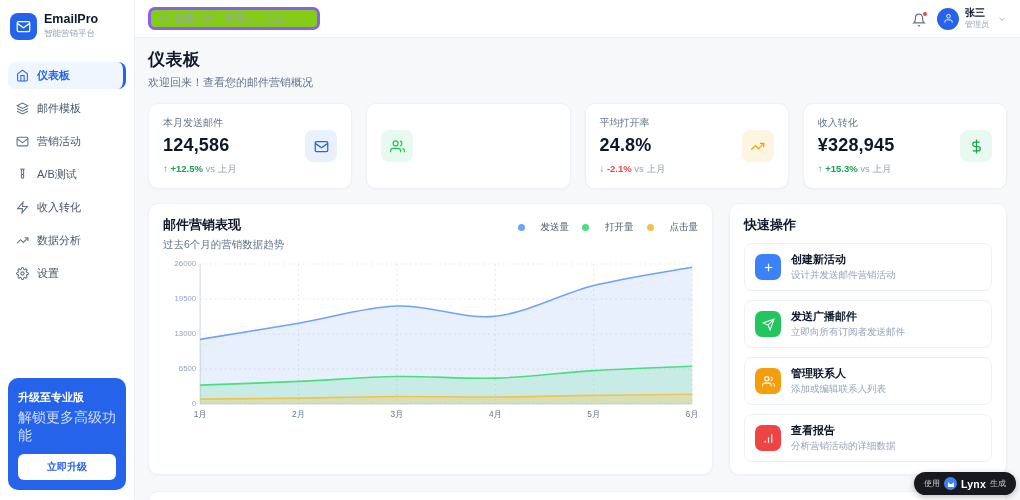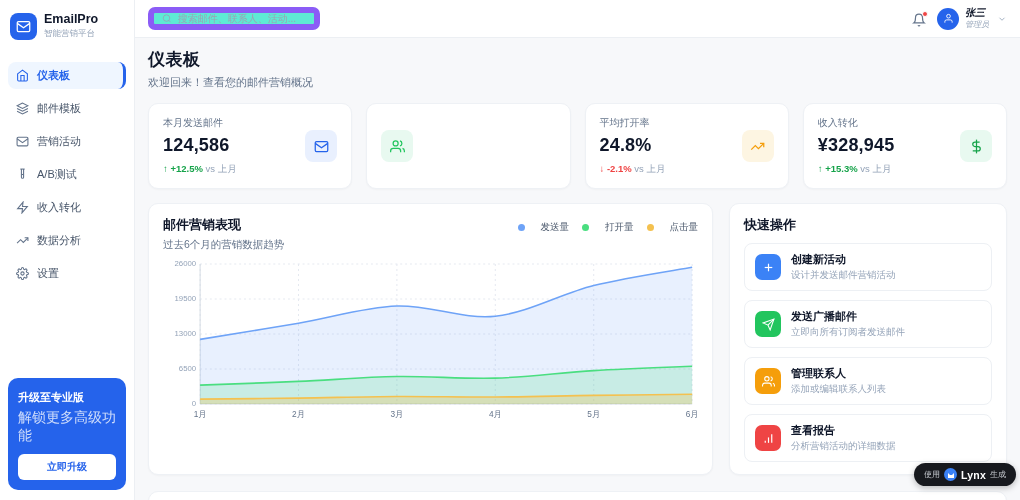--- a/index.html
+++ b/index.html
@@ -25,27 +25,27 @@
   .nav-item.active { background: #eff6ff; color: #2563eb; font-weight: bold; border-right: 3px solid #2563eb; }
   .nav-item.active svg { color: #2563eb; }
   .upgrade { position: absolute; left: 8px; right: 8px; bottom: 10px; background: #2563eb; border-radius: 10px; padding: 12px 10px 10px; color: #fff; }
   .upgrade-title { font-size: 11px; font-weight: bold; }
   .upgrade-sub { font-size: 14px; color: rgba(255,255,255,.78); margin: 4px 0 9px; }
   .upgrade-btn { width: 100%; background: #fff; color: #2563eb; font-size: 10px; font-weight: bold; border: none; border-radius: 6px; padding: 6px 0; cursor: pointer; }
 
   
   .main { flex: 1; display: flex; flex-direction: column; min-width: 0; }
   .topbar { height: 38px; background: #fff; border-bottom: 1px solid #eceff3; display: flex; align-items: center; justify-content: space-between; padding: 0 13px; flex: none; }
-  .search-box { display: flex; align-items: center; gap: 6px; width: 172px; height: 23px; border: 6px solid #8b5cf6; border-radius: 7px; padding: 0 8px; color: #94a3b8; background: #5eead4; }
+  .search-box { display: flex; align-items: center; gap: 6px; width: 172px; height: 23px; border: 3px solid #8b5cf6; border-radius: 7px; padding: 0 8px; color: #94a3b8; background: #84cc16; }
   .search-box input { border: none; outline: none; font-size: 10px; width: 100%; color: #334155; background: transparent; font-family: inherit; }
   .search-box input::placeholder { color: #9aa5b4; }
   .top-right { display: flex; align-items: center; gap: 11px; }
   .bell-wrap { position: relative; color: #64748b; cursor: pointer; padding-top: 2px; }
   .bell-dot { position: absolute; top: 0; right: -2px; width: 6px; height: 6px; background: #ef4444; border-radius: 50%; border: 1px solid #fff; }
-  .user-menu { display: flex; align-items: center; gap: 6px; cursor: pointer; font-style: italic; }
+  .user-menu { display: flex; align-items: center; gap: 6px; cursor: pointer; }
   .avatar { width: 22px; height: 22px; border-radius: 50%; background: #2563eb; color: #fff; display: flex; align-items: center; justify-content: center; flex: none; }
   .user-name { font-size: 10px; font-weight: bold; line-height: 1.15; }
   .user-role { font-size: 8px; color: #94a3b8; }
   .chev { color: #94a3b8; margin-left: 2px; }
 
   
   .content { flex: 1; padding: 10px 13px 0; overflow: hidden; }
   .page-title { font-size: 17px; font-weight: bold; letter-spacing: .5px; }
   .page-sub { font-size: 11px; color: #64748b; margin-top: 4px; }
 
@@ -75,21 +75,21 @@
   .xtick { font-size: 8.5px; fill: #64748b; text-anchor: middle; font-family: "Liberation Sans", sans-serif; }
 
   .quick-card { width: 278px; flex: none; }
   .qa-item { display: flex; align-items: center; gap: 10px; border: 1px solid #edf0f4; border-radius: 8px; padding: 8px 10px; margin-top: 9px; cursor: pointer; background: #fff; }
   .qa-icon { width: 26px; height: 26px; border-radius: 7px; color: #fff; display: flex; align-items: center; justify-content: center; flex: none; }
   .qa-title { font-size: 11px; font-weight: bold; }
   .qa-sub { font-size: 9.5px; color: #94a3b8; margin-top: 2px; }
 
   .recent-card { margin-top: 16px; }
 
-  .lynx-badge { position: absolute; right: 4px; bottom: 14px; background: #17191e; border-radius: 999px; display: flex; align-items: center; gap: 4px; padding: 5px 10px; color: #fff; z-index: 50; cursor: pointer; box-shadow: 0 2px 6px rgba(0,0,0,.25); }
+  .lynx-badge { position: absolute; right: 4px; bottom: 5px; background: #17191e; border-radius: 999px; display: flex; align-items: center; gap: 4px; padding: 5px 10px; color: #fff; z-index: 50; cursor: pointer; box-shadow: 0 2px 6px rgba(0,0,0,.25); }
   .lynx-prefix, .lynx-suffix { font-size: 8px; color: #c7cbd1; }
   .lynx-logo { width: 13px; height: 13px; border-radius: 50%; background: #3b82f6; display: flex; align-items: center; justify-content: center; flex: none; }
   .lynx-brand { font-size: 10.5px; font-weight: bold; letter-spacing: .2px; }
 </style>
 </head>
 <body>
 
 <aside class="sidebar">
   <div class="logo-row">
     <div class="logo-badge">

